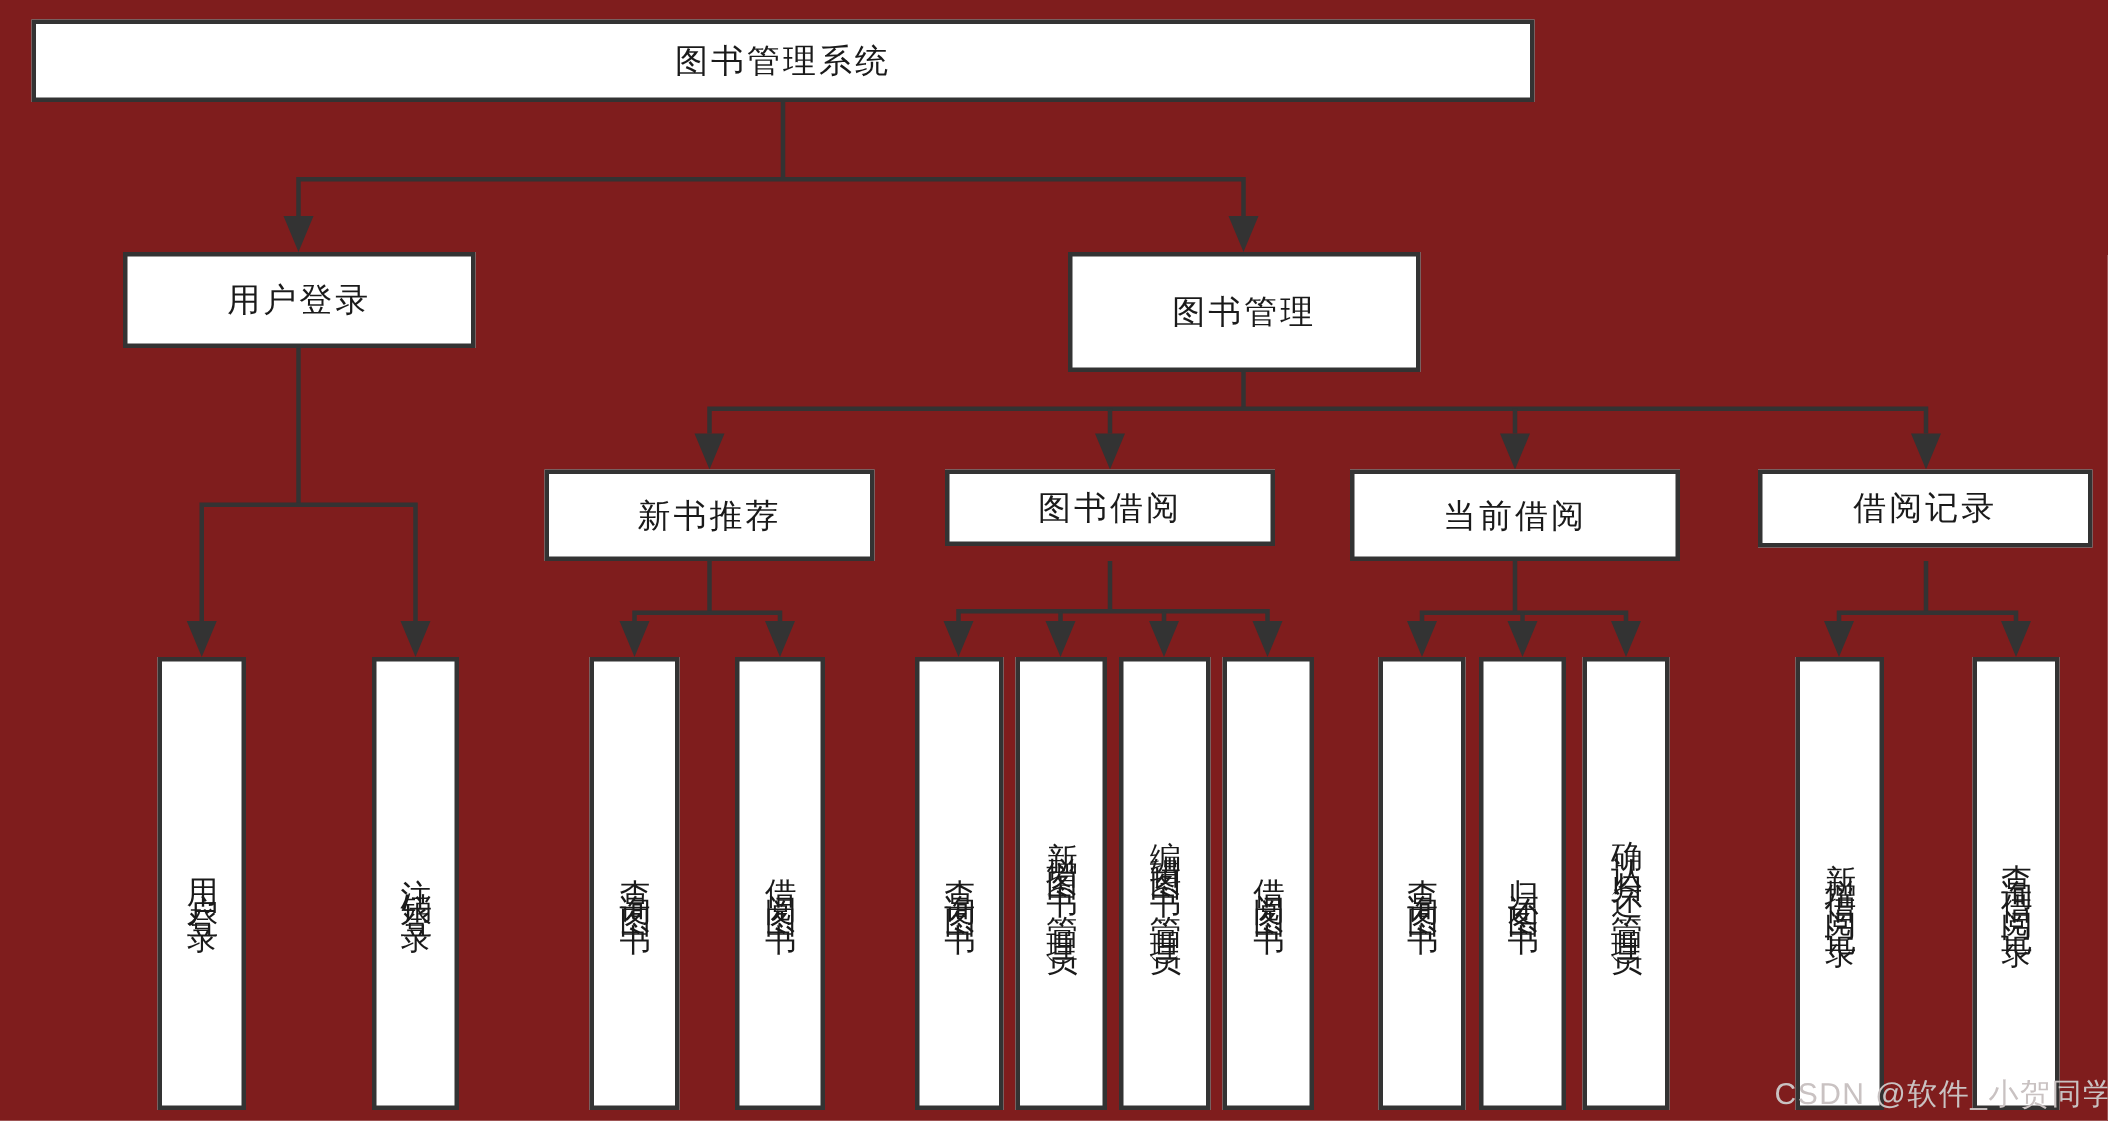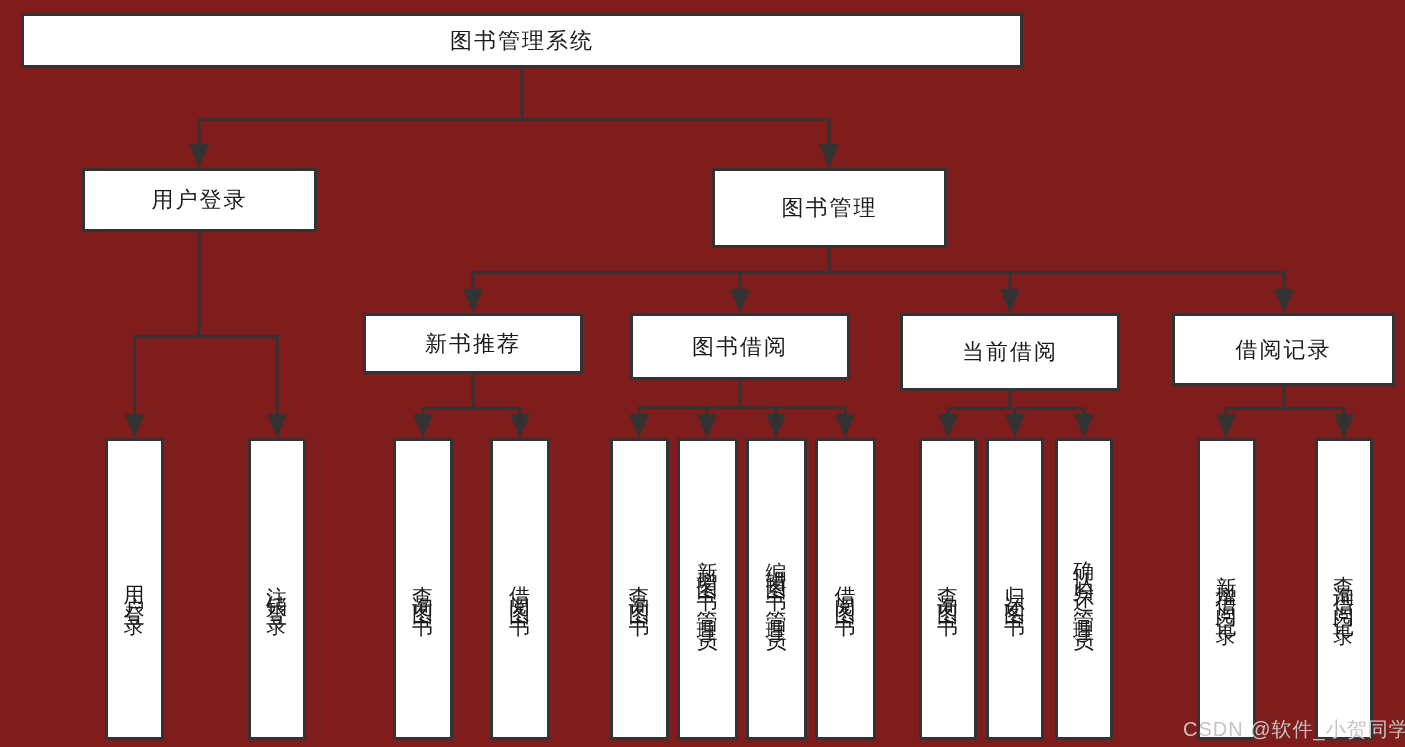--- a/index.html
+++ b/index.html
@@ -39,23 +39,23 @@
     font-size: 21px;
     letter-spacing: 10px;
     white-space: normal;
     line-height: 1;
   }
   
   .n-root   { left: 21px;  top: 13px;  width: 1002px; height: 55px; }
   .n-l2a    { left: 82px;  top: 168px; width: 235px;  height: 64px; }
   .n-l2b    { left: 712px; top: 168px; width: 235px;  height: 80px; }
   .n-l3a    { left: 363px; top: 313px; width: 220px;  height: 61px; }
-  .n-l3b    { left: 630px; top: 313px; width: 220px;  height: 67px; }
-  .n-l3c    { left: 900px; top: 313px; width: 220px;  height: 78px; }
-  .n-l3d    { left: 1172px;top: 313px; width: 223px;  height: 73px; }
+  .n-l3b    { left: 630px; top: 313px; width: 220px;  height: 51px; }
+  .n-l3c    { left: 900px; top: 313px; width: 220px;  height: 61px; }
+  .n-l3d    { left: 1172px;top: 313px; width: 223px;  height: 52px; }
   .leaf     { top: 438px; height: 302px; }
   .n-a1 { left: 105px;  width: 59px; }
   .n-a2 { left: 248px;  width: 58px; }
   .n-b1 { left: 393px;  width: 60px; }
   .n-b2 { left: 490px;  width: 60px; }
   .n-c1 { left: 610px;  width: 59px; }
   .n-c2 { left: 677px;  width: 61px; }
   .n-c3 { left: 746px;  width: 61px; }
   .n-c4 { left: 815px;  width: 61px; }
   .n-d1 { left: 919px;  width: 58px; }

